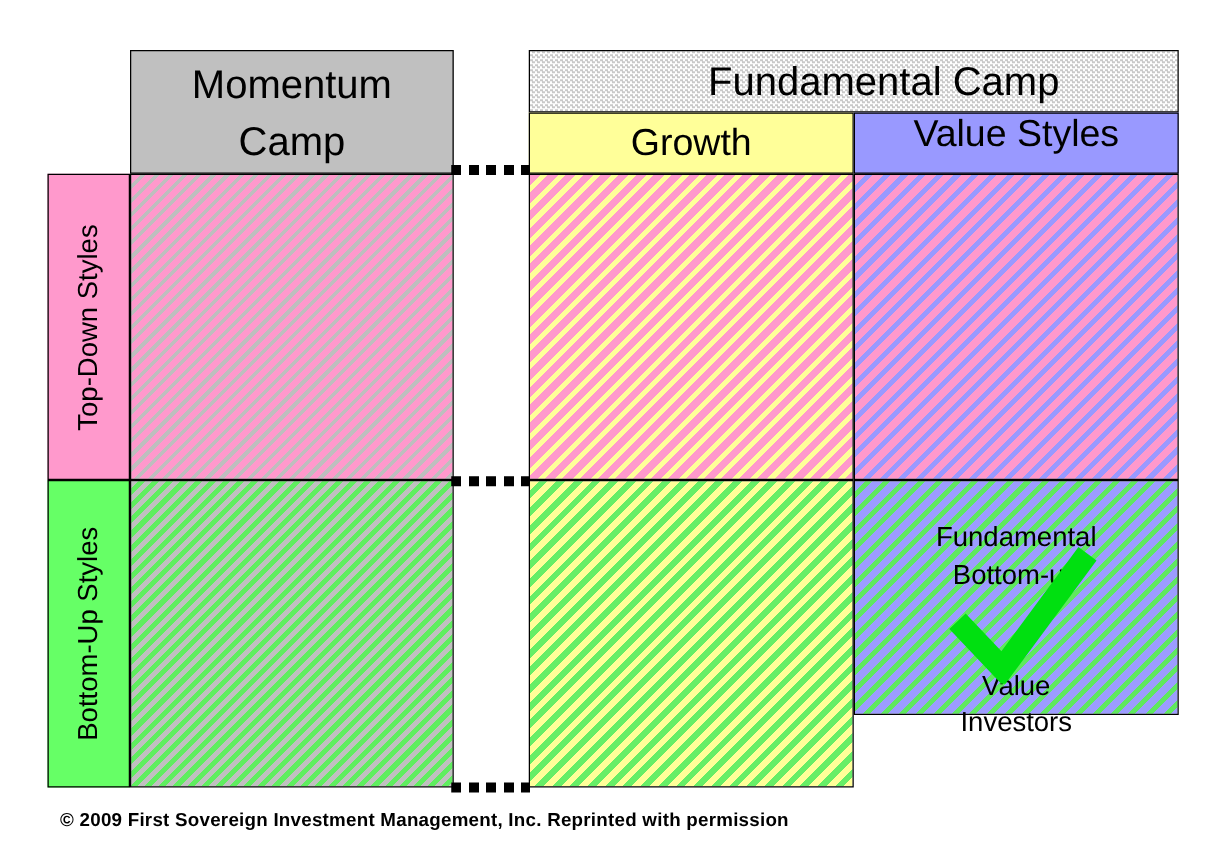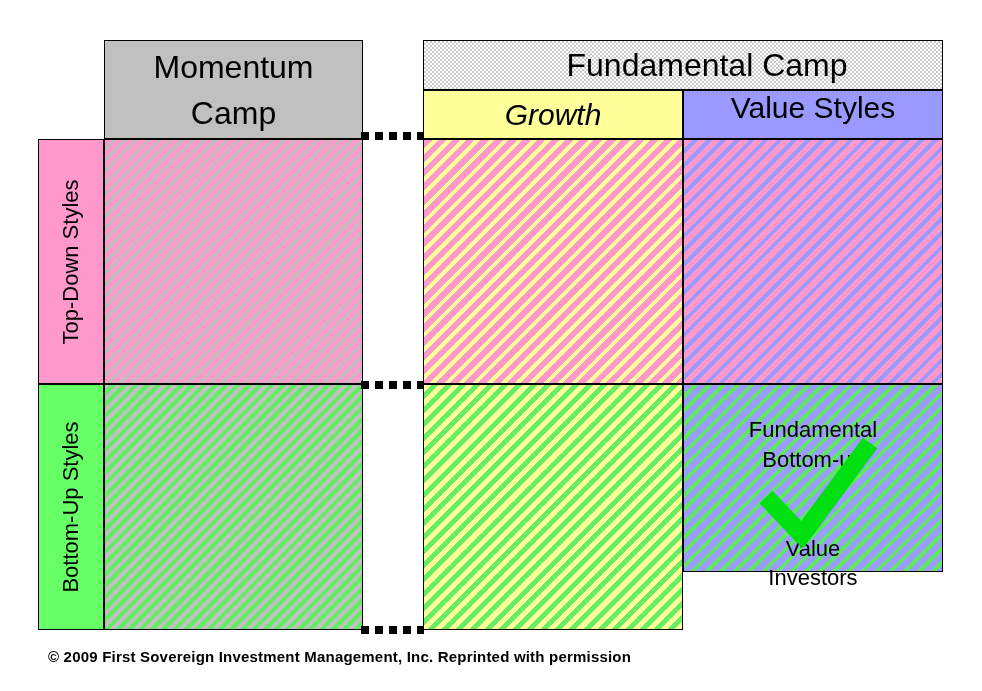--- a/index.html
+++ b/index.html
@@ -29,21 +29,20 @@
     background-size: 4px 4px;
     display: flex; align-items: center; justify-content: center;
     font-size: 32px;
     padding-left: 48px;
   }
   .hdr-growth {
     left: 423px; top: 90px; width: 260px; height: 49px;
     background: #FFFF99;
     display: flex; align-items: center; justify-content: center;
     font-size: 30px;
-    font-style: italic;
   }
   .hdr-value {
     left: 683px; top: 90px; width: 260px; height: 49px;
     background: #9999FF;
     display: flex; justify-content: center;
     font-size: 30px;
   }
 
   
   .vlabel {

